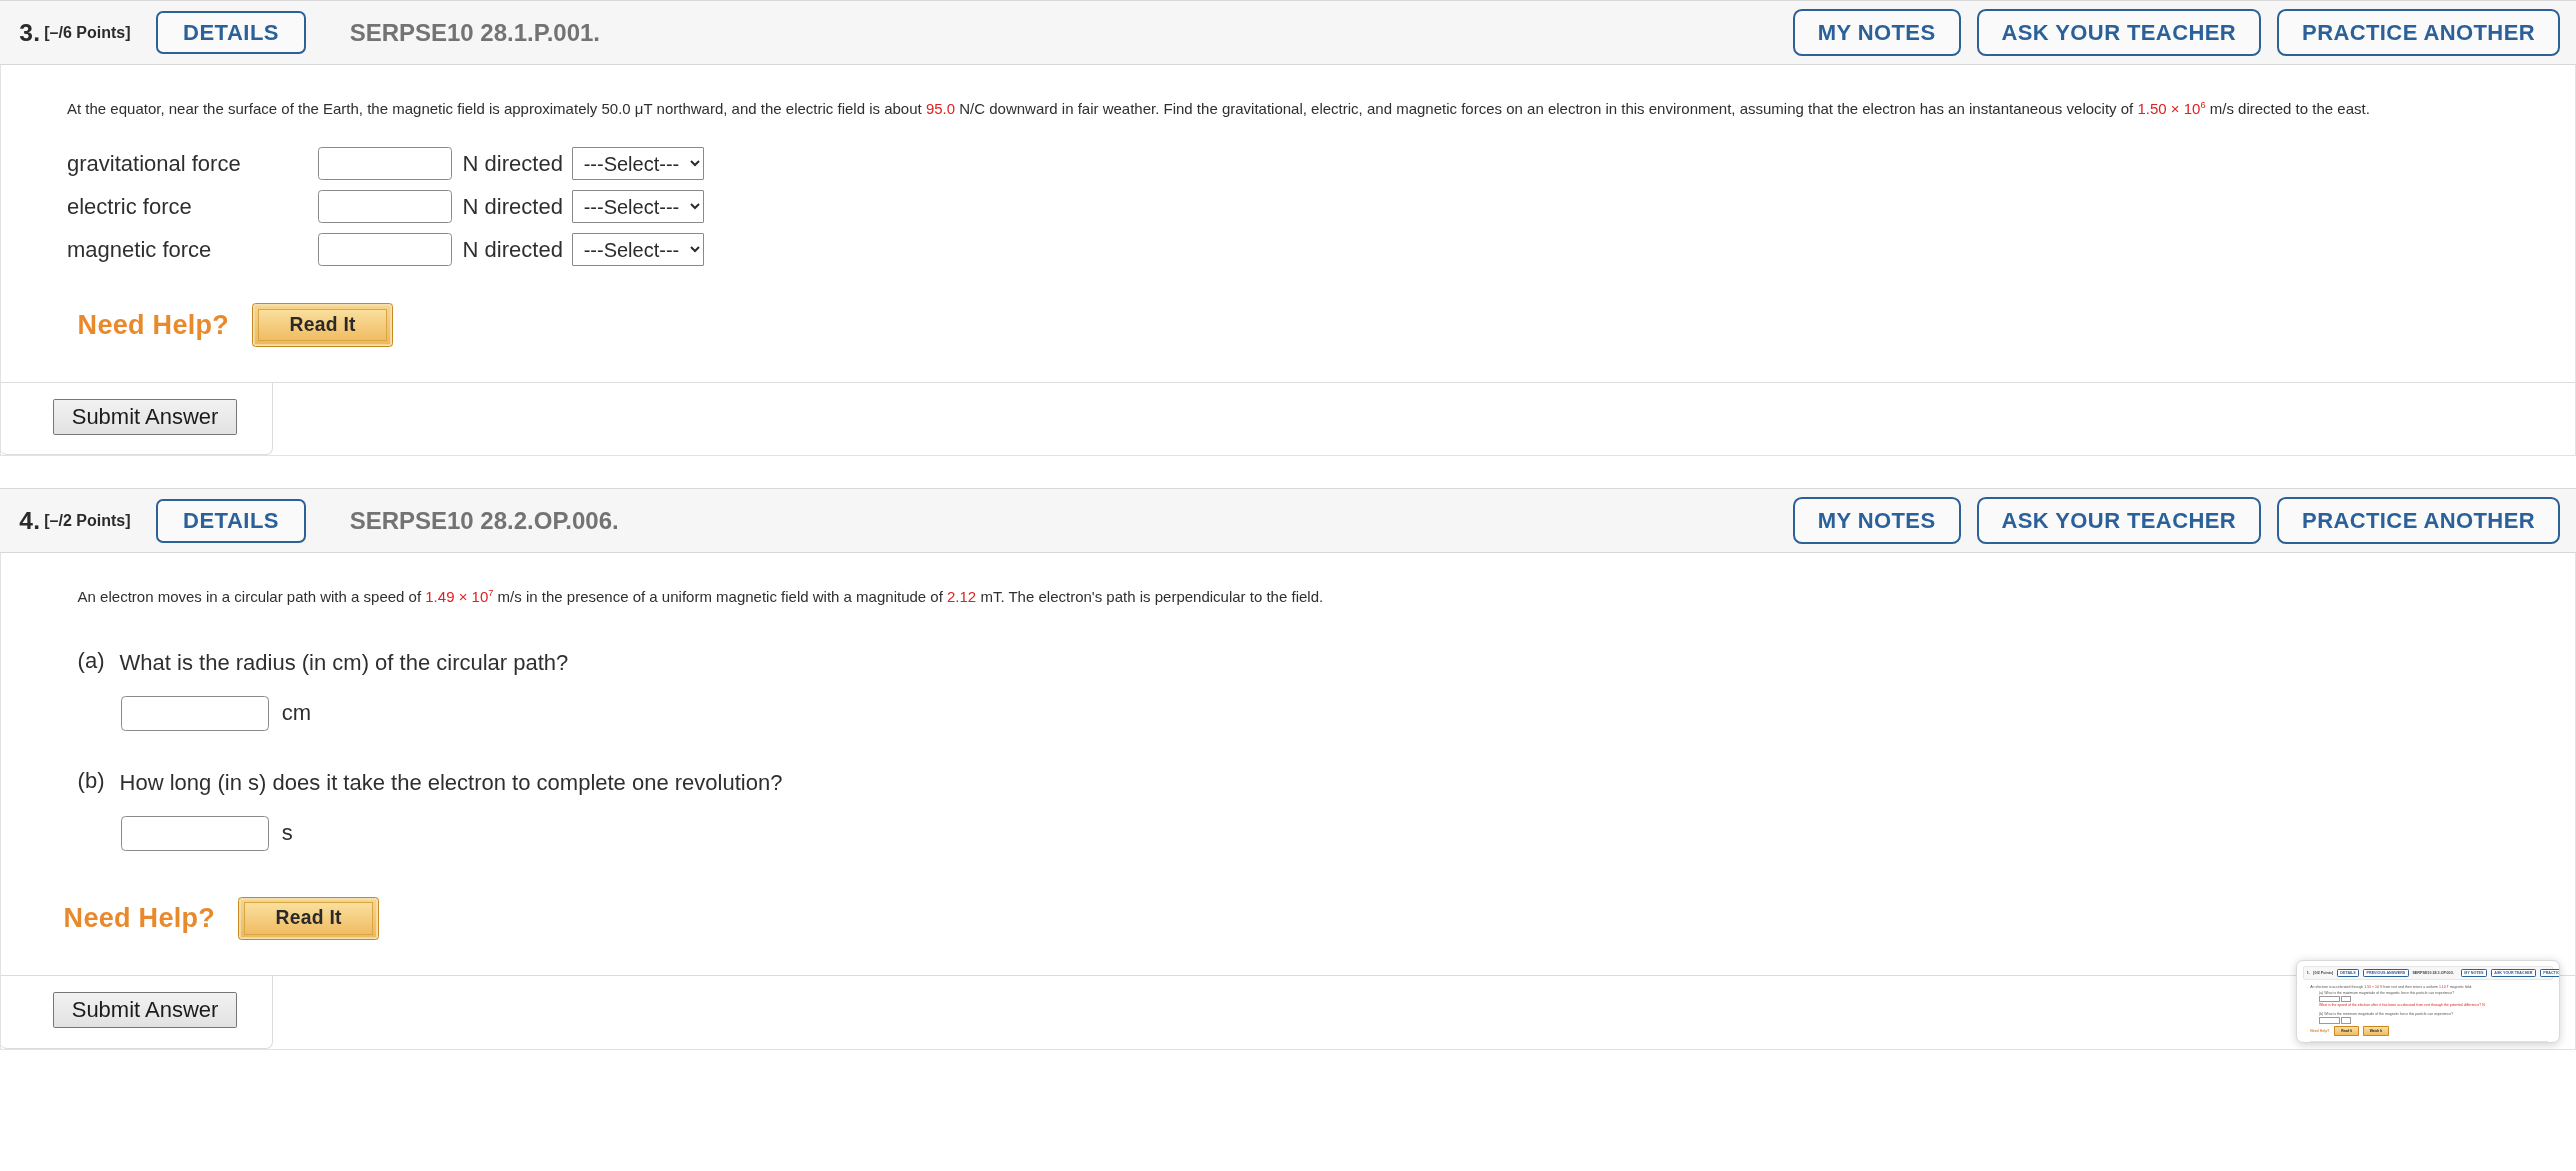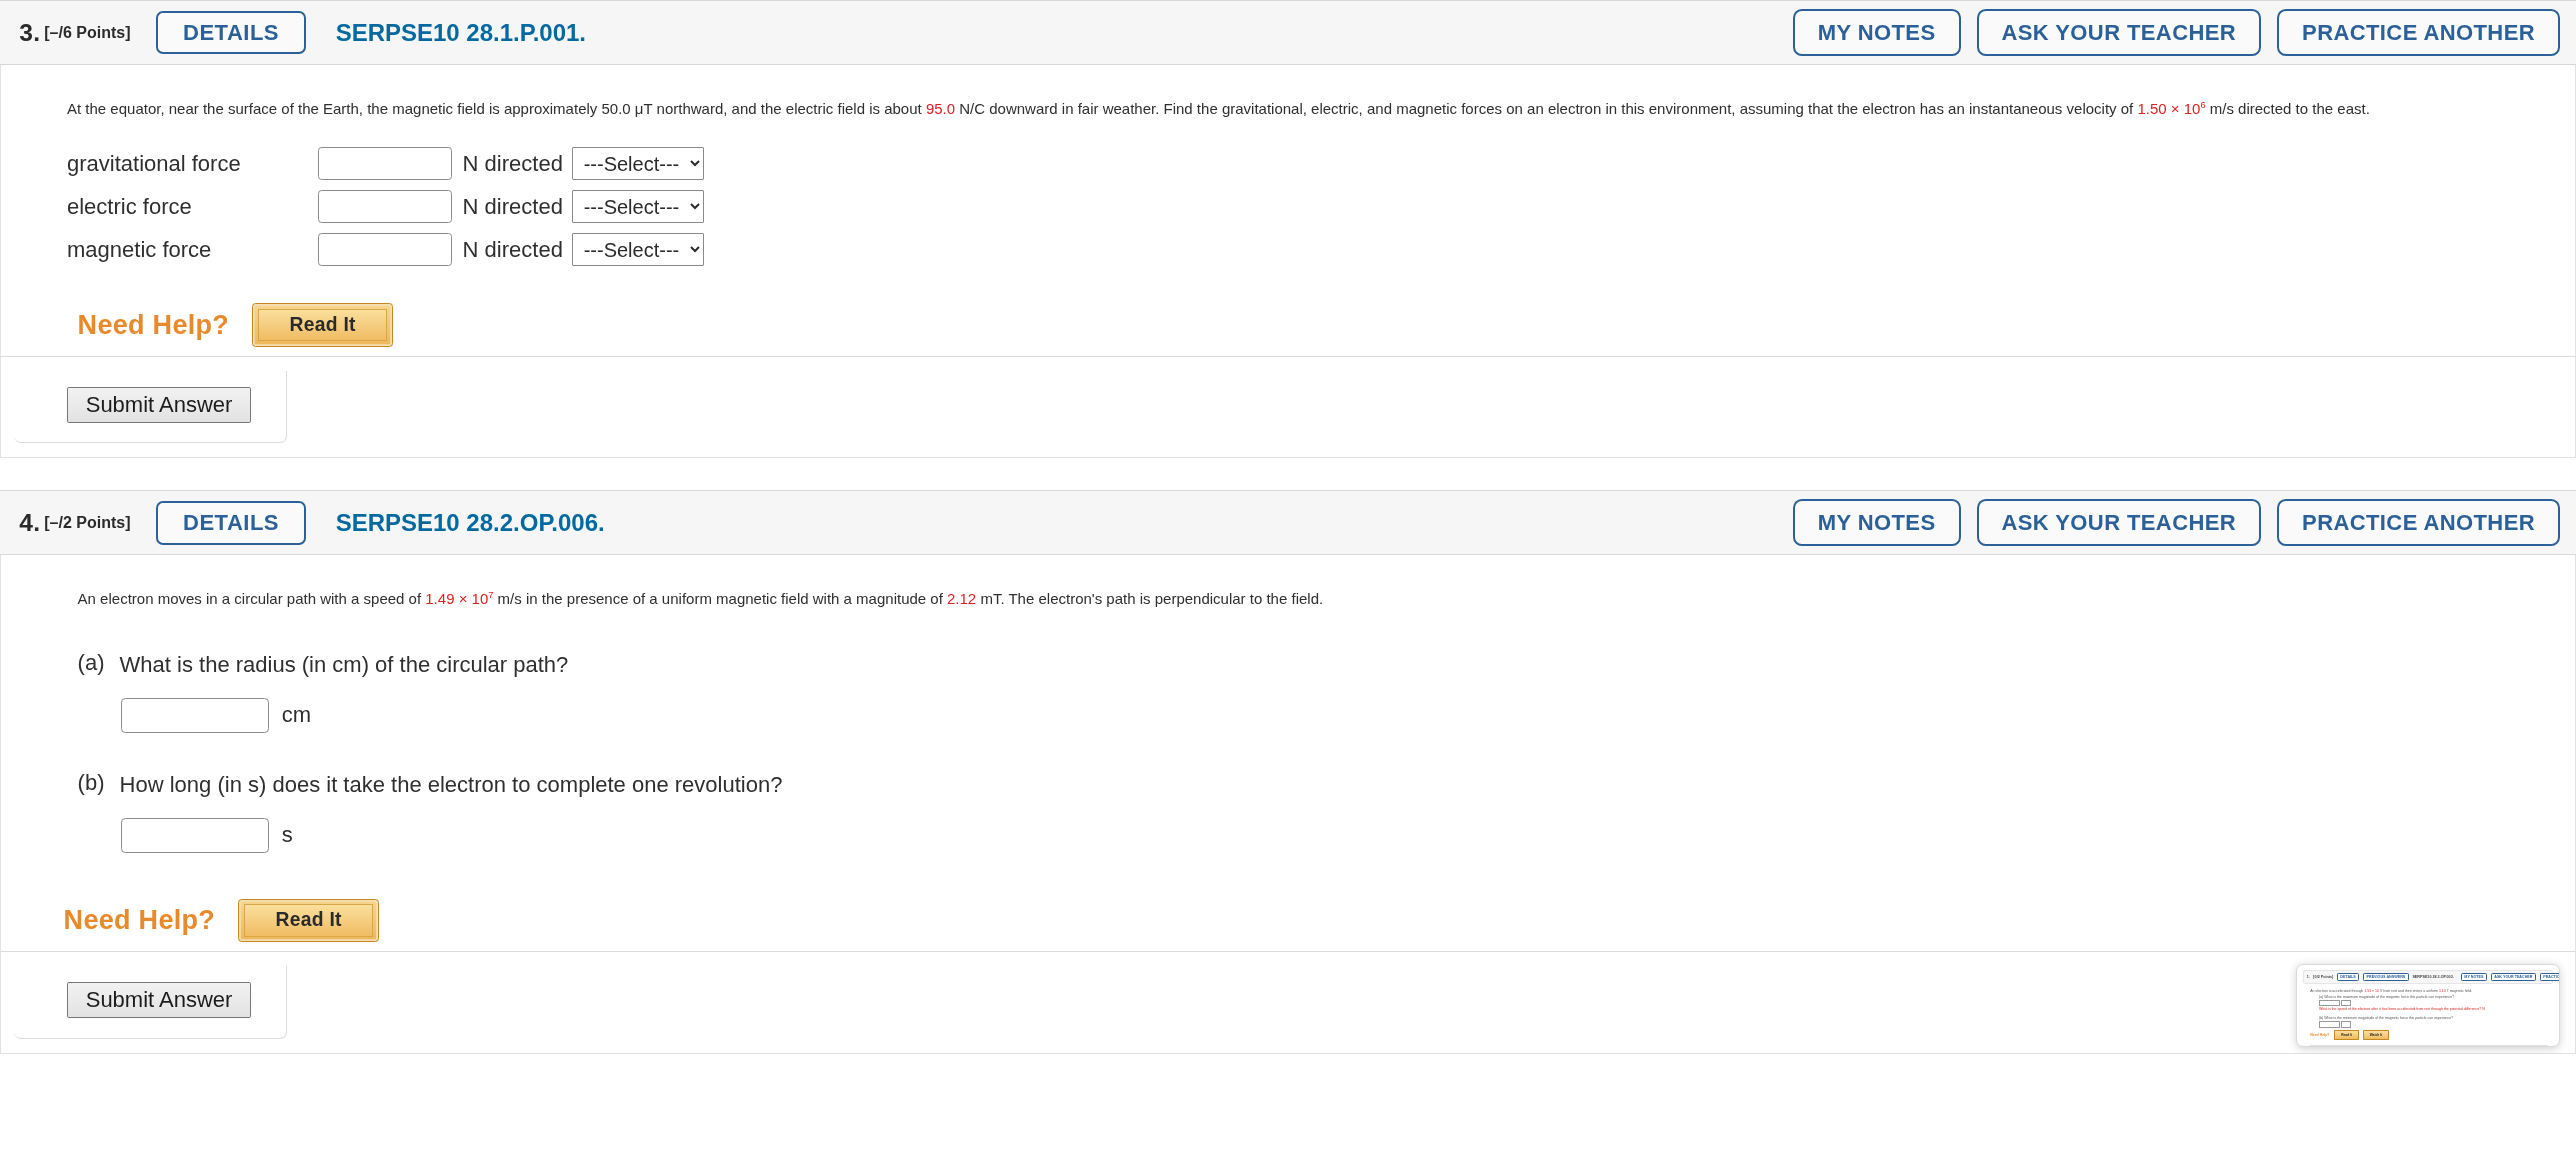--- a/index.html
+++ b/index.html
@@ -40,22 +40,22 @@
     color:#2b6099;
     font-size:22px;
     font-weight:bold;
     letter-spacing:0.5px;
     padding:8.8px 24.6px;
     line-height:1;
     cursor:pointer;
     font-family:"Liberation Sans", sans-serif;
   }
   .qcode{
-    margin-left:30px;
-    font-size:24px; font-weight:bold; color:#0369a1;
+    margin-left:44px;
+    font-size:24px; font-weight:bold; color:#737373;
     white-space:nowrap;
   }
   .head-spacer{ flex:1 1 auto; }
   .head-actions{ display:flex; gap:16px; align-items:center; }
   .act-btn{
     border:2.6px solid #2b6099;
     border-radius:8.8px;
     background:#fafafa;
     color:#2b6099;
     font-size:22px;
@@ -164,24 +164,25 @@
     padding:4.4px 30px;
     font-size:19.3px;
     font-weight:bold;
     color:#2a2a2a;
     letter-spacing:0.3px;
     text-align:center;
   }
 
   
   .submit-band{
+    margin-top:26px;
     border-top:0.9px solid #dcdcdc;
     border-bottom-left-radius:7px;
     border-bottom-right-radius:7px;
-    padding:14px;
+    padding:0;
     position:relative;
   }
   .submit-box{
     display:inline-block;
     border:0.9px solid #dcdcdc;
     border-top:none;
     border-bottom-left-radius:7px;
     border-bottom-right-radius:7px;
     border-left:none;
     padding:16px 35px 19.3px 53px;

